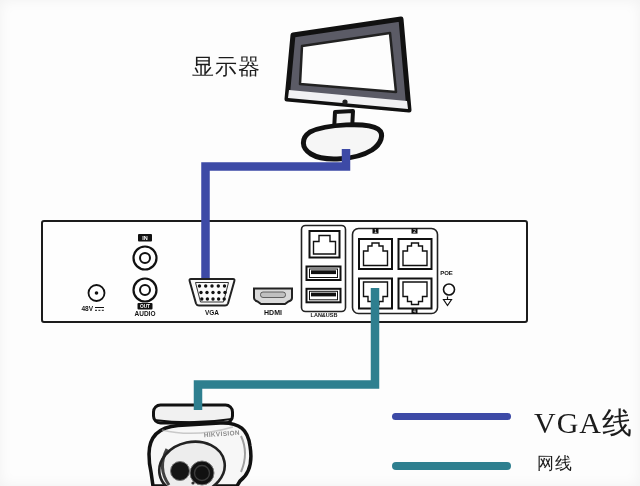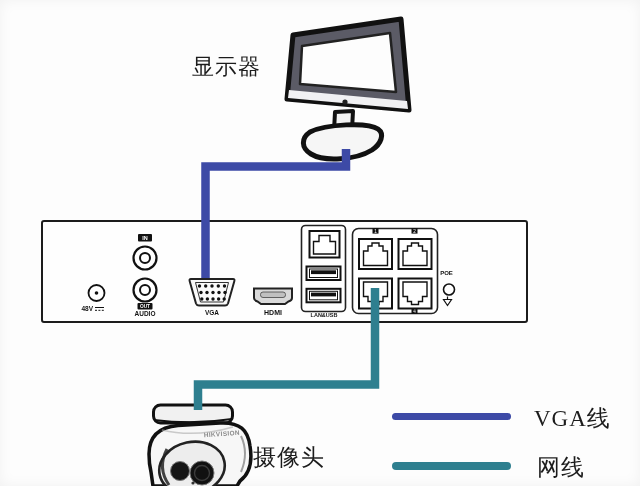--- a/index.html
+++ b/index.html
@@ -147,25 +147,24 @@
 
     <text x="82" y="40" font-size="6.4" font-weight="bold" fill="#8a8a8a" text-anchor="middle" transform="rotate(-4 82 40)" letter-spacing="0.4">HIKVISION</text>
 
     <ellipse cx="52" cy="72" rx="33" ry="26" transform="rotate(-12 52 72)" fill="#ededed" stroke="#222" stroke-width="2.6"></ellipse>
     <path d="M27,53 Q17,72 29,89" fill="none" stroke="#222" stroke-width="3" opacity="0.85"></path>
     <circle cx="40" cy="75" r="9.5" fill="#161616" stroke="#777" stroke-width="1"></circle>
     <circle cx="62" cy="77" r="12" fill="#111" stroke="#777" stroke-width="1"></circle>
     <circle cx="62" cy="77" r="7.5" fill="none" stroke="#3c3c3c" stroke-width="1.4"></circle>
     <circle cx="53" cy="87" r="1.6" fill="#333"></circle>
   </svg>
-  <div class="cn-label" style="left:253px;top:442px;font-size:23px;">摄像头</div>
 
   <svg class="cable-layer" width="640" height="486" viewBox="0 0 640 486">
     <polyline points="346,149 346,166.5 205.5,166.5 205.5,278" fill="none" stroke="#3d4aa6" stroke-width="8.5" stroke-linejoin="miter"></polyline>
     <polyline points="375,288 375,384.5 198,384.5 198,410" fill="none" stroke="#2e7f8f" stroke-width="8.5" stroke-linejoin="miter"></polyline>
   </svg>
 
   <div class="legend-line line-vga"></div>
-  <div class="cn-label" style="left:534px;top:403px;font-size:23px;">VGA线</div>
+  <div class="cn-label" style="left:534px;top:403px;font-size:30px;">VGA线</div>
   <div class="legend-line line-net"></div>
-  <div class="cn-label" style="left:537px;top:452px;font-size:23px;">网线</div>
+  <div class="cn-label" style="left:537px;top:452px;font-size:17px;">网线</div>
 
 </div>
 
 </body></html>

